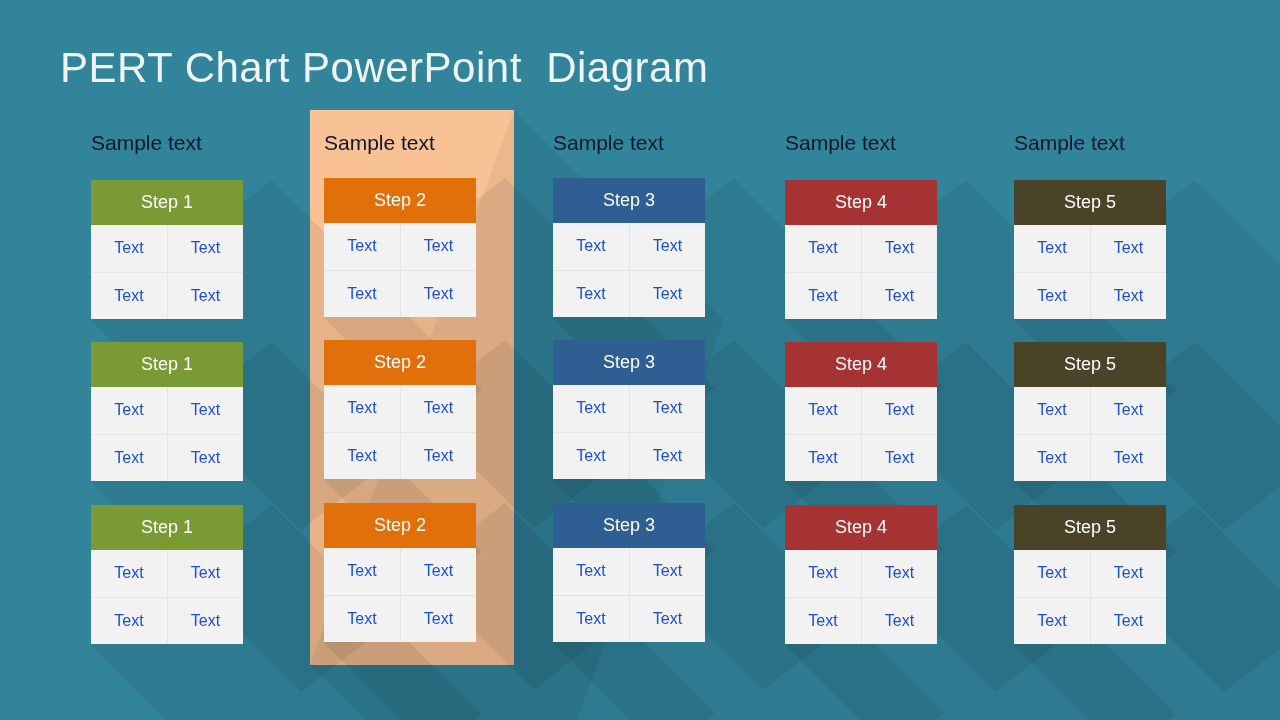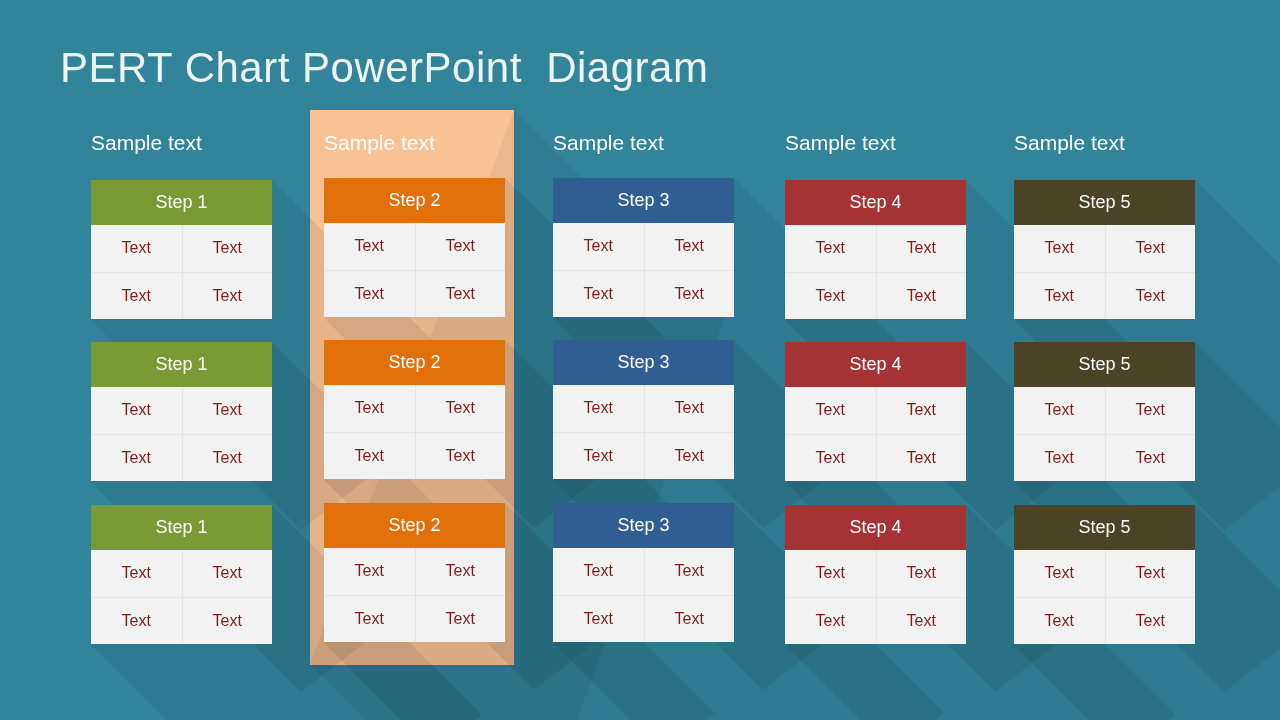--- a/index.html
+++ b/index.html
@@ -53,36 +53,36 @@
     position: absolute;
     top: 0;
     width: 181px;
   }
 
   .column-label {
     position: absolute;
     top: 130px;
     left: 0;
     font-size: 21px;
-    color: #ffffff;
+    color: #0f172a;
     white-space: nowrap;
     line-height: 26px;
   }
 
   
   .card {
     position: absolute;
     left: 0;
     width: 181px;
   }
 
   .card-inner {
     position: relative;
     z-index: 2;
-    width: 181px;
+    width: 152px;
   }
 
   .card-header {
     height: 45px;
     line-height: 45px;
     text-align: center;
     color: #ffffff;
     font-size: 18px;
     font-weight: 400;
   }
@@ -98,21 +98,21 @@
 
   .card-row + .card-row {
     border-top: 1px solid #e4e4e4;
   }
 
   .card-cell {
     flex: 1 1 50%;
     line-height: 46px;
     text-align: center;
     font-size: 16px;
-    color: #7f1d1d;
+    color: #1d4ed8;
   }
 
   .card-cell + .card-cell {
     border-left: 1px solid #e4e4e4;
   }
 </style>
 </head>
 <body style="background: rgb(50, 132, 155);">
 
 <div id="slide" style="background: rgb(50, 132, 155);">

